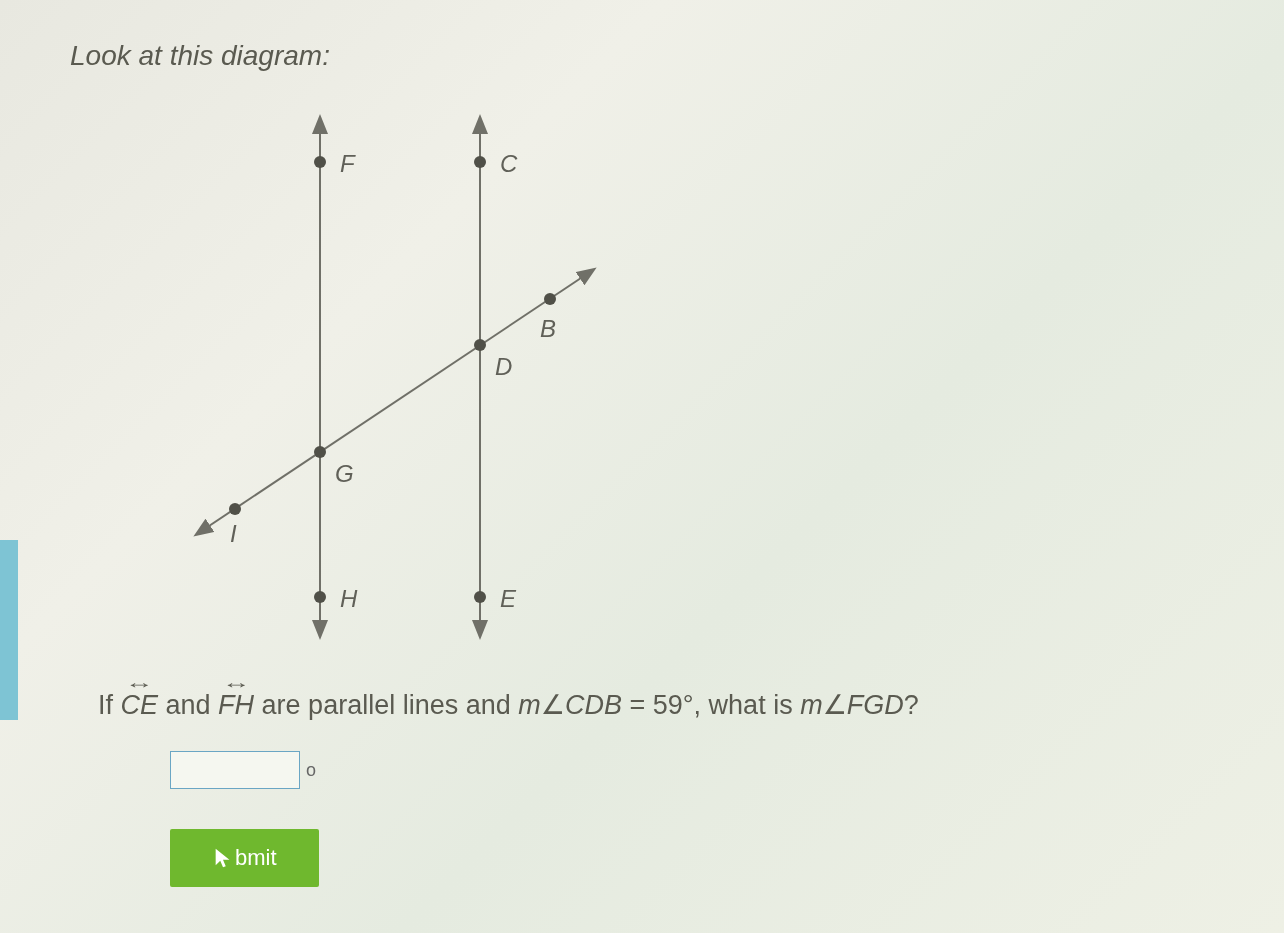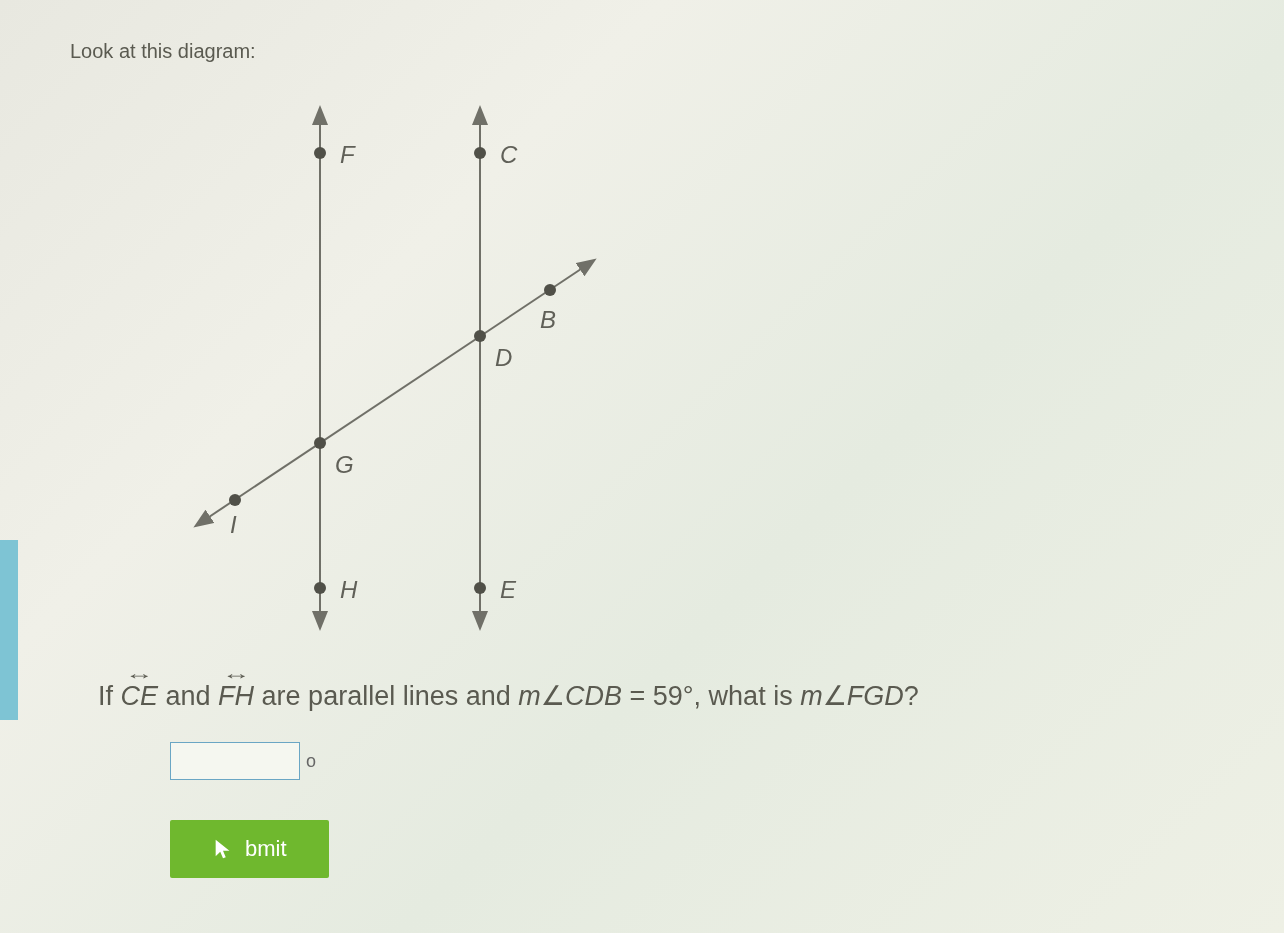--- a/index.html
+++ b/index.html
@@ -21,23 +21,24 @@
       top: 540px;
       width: 18px;
       height: 180px;
       background: #7ec4d4;
     }
     .content {
       padding: 40px 60px 40px 70px;
       color: #5a5a50;
     }
     .prompt-text {
-      font-size: 20px;
+      font-size: 28px;
       color: #5a5a50;
       margin-bottom: 20px;
+      font-style: italic;
     }
     .diagram-container {
       width: 500px;
       height: 560px;
       margin-left: 60px;
       position: relative;
     }
     .diagram-svg {
       width: 100%;
       height: 100%;
@@ -79,21 +80,21 @@
       margin-top: 40px;
       margin-left: 100px;
       background: #6fb82e;
       color: #ffffff;
       border: none;
       padding: 16px 42px;
       font-size: 22px;
       font-family: Verdana, Geneva, sans-serif;
       display: flex;
       align-items: center;
-      gap: 11px;
+      gap: 1px;
       cursor: pointer;
       border-radius: 2px;
     }
     .submit-button .cursor-icon {
       display: inline-block;
       width: 22px;
       height: 22px;
     }
     .overline-arrows {
       position: relative;

